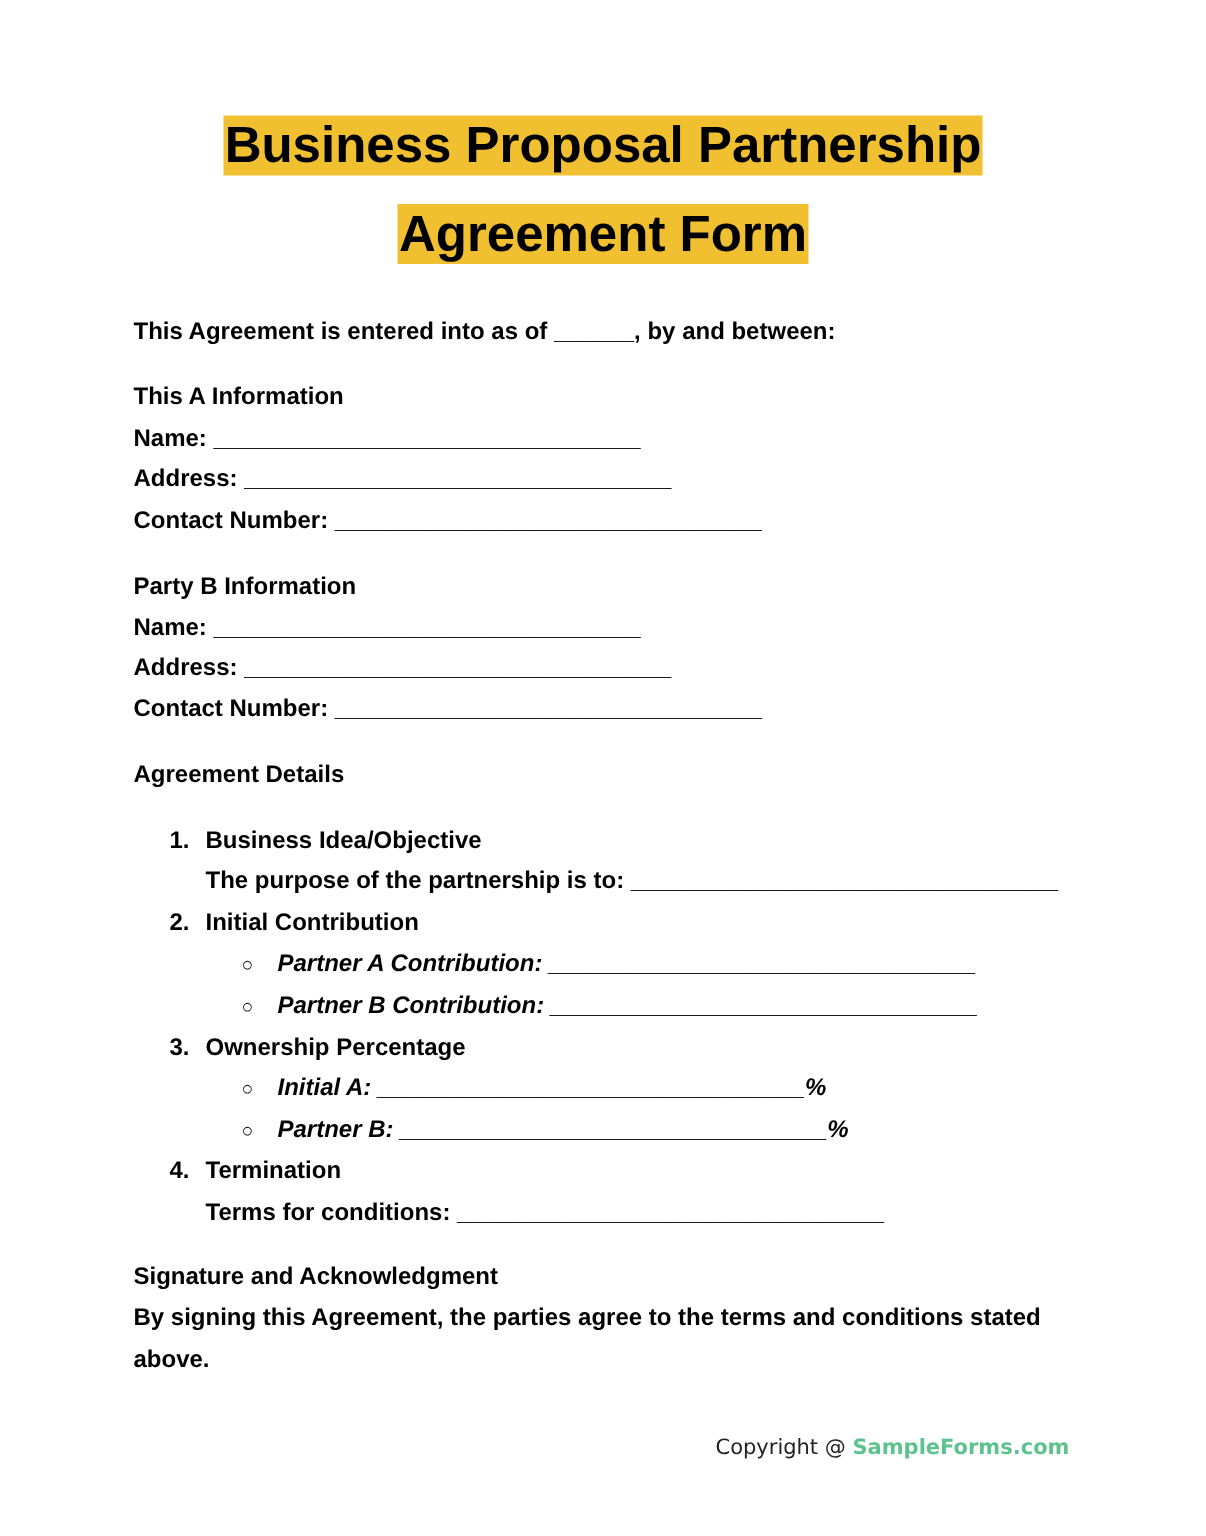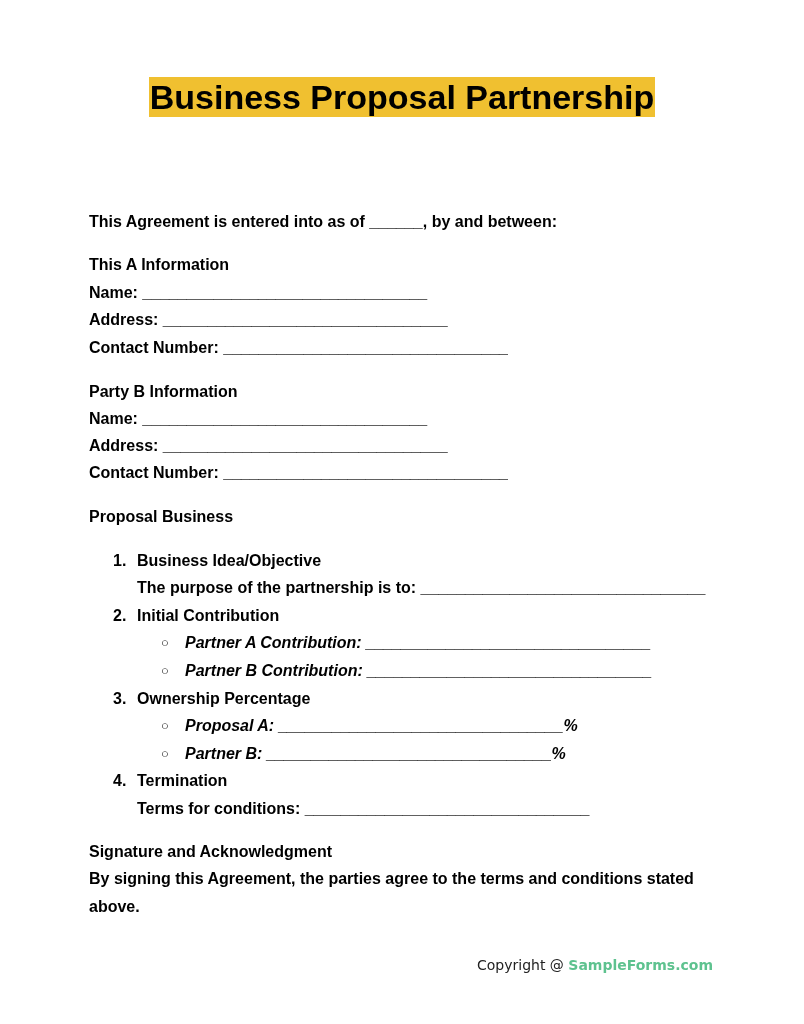--- a/index.html
+++ b/index.html
@@ -17,52 +17,53 @@
     .sub { position: absolute; left: 96px; white-space: nowrap; line-height: 20px; font-style: italic; }
     .footer { position: absolute; top: 957px; right: 91px; font-family: "DejaVu Sans", sans-serif;
               font-size: 14px; color: #222; white-space: nowrap; }
     .footer a { color: #5ec28f; font-weight: bold; }
   </style>
 </head>
 <body>
 
 <div class="title-block">
   <div class="title-row"><span class="title-line">Business Proposal Partnership</span></div>
+  <div class="title-row"><span class="title-line">Agreement Form</span></div>
 </div>
 
 <div class="doc">
   <div class="line" style="top:212px">This Agreement is entered into as of ______, by and between:</div>
 
   <div class="line" style="top:255px">This A Information</div>
   <div class="line" style="top:283px">Name: ________________________________</div>
   <div class="line" style="top:310px">Address: ________________________________</div>
   <div class="line" style="top:338px">Contact Number: ________________________________</div>
 
   <div class="line" style="top:382px">Party B Information</div>
   <div class="line" style="top:409px">Name: ________________________________</div>
   <div class="line" style="top:436px">Address: ________________________________</div>
   <div class="line" style="top:463px">Contact Number: ________________________________</div>
 
-  <div class="line" style="top:507px">Proposal Business</div>
+  <div class="line" style="top:507px">Agreement Details</div>
 
   <div class="num" style="top:551px">1.</div>
   <div class="item" style="top:551px">Business Idea/Objective</div>
   <div class="item" style="top:578px">The purpose of the partnership is to: ________________________________</div>
 
   <div class="num" style="top:606px">2.</div>
   <div class="item" style="top:606px">Initial Contribution</div>
   <div class="bullet" style="top:633px">○</div>
   <div class="sub" style="top:633px">Partner A Contribution: ________________________________</div>
   <div class="bullet" style="top:661px">○</div>
   <div class="sub" style="top:661px">Partner B Contribution: ________________________________</div>
 
   <div class="num" style="top:689px">3.</div>
   <div class="item" style="top:689px">Ownership Percentage</div>
   <div class="bullet" style="top:716px">○</div>
-  <div class="sub" style="top:716px">Proposal A: ________________________________%</div>
+  <div class="sub" style="top:716px">Initial A: ________________________________%</div>
   <div class="bullet" style="top:744px">○</div>
   <div class="sub" style="top:744px">Partner B: ________________________________%</div>
 
   <div class="num" style="top:771px">4.</div>
   <div class="item" style="top:771px">Termination</div>
   <div class="item" style="top:799px">Terms for conditions: ________________________________</div>
 
   <div class="line" style="top:842px">Signature and Acknowledgment</div>
   <div class="line" style="top:869px">By signing this Agreement, the parties agree to the terms and conditions stated</div>
   <div class="line" style="top:897px">above.</div>

